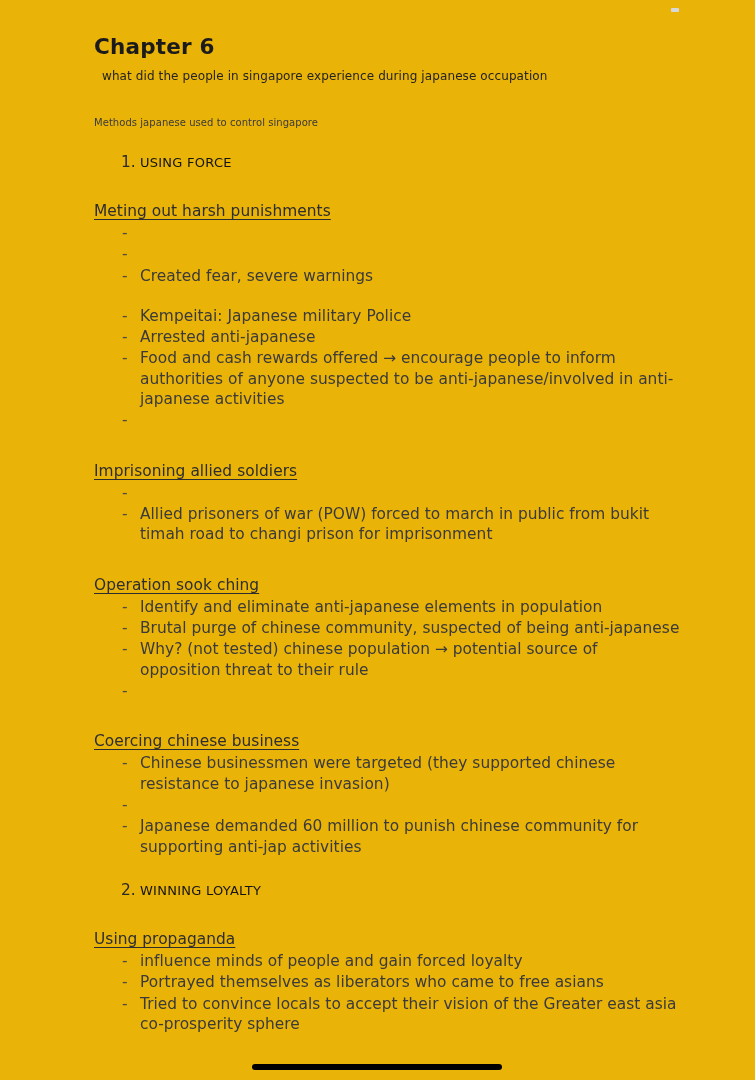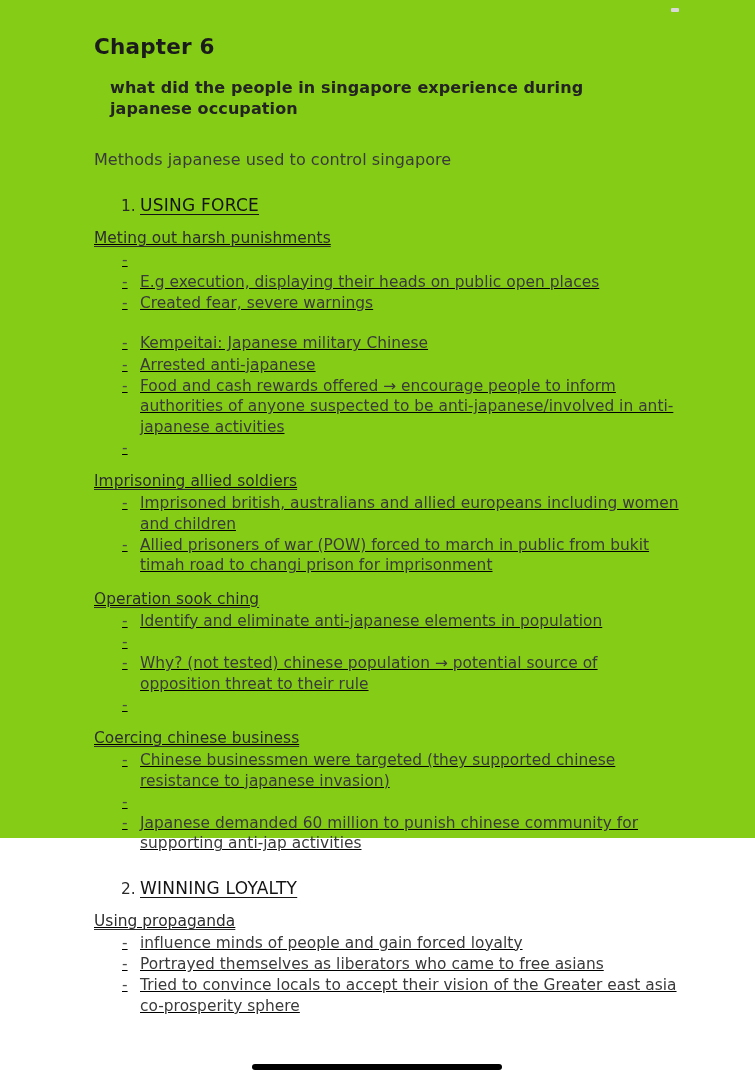--- a/index.html
+++ b/index.html
@@ -13,53 +13,53 @@
     position: relative;
     overflow: hidden;
     font-family: "DejaVu Sans", "Liberation Sans", sans-serif;
     -webkit-font-smoothing: antialiased;
   }
 
   .page {
     position: absolute;
     left: 0; top: 0;
     width: 755px;
-    height: 838px;
-    background: #84cc16;
+    height: 1080px;
+    background: #eab308;
   }
 
   .content {
     position: absolute;
     left: 94px;
     top: 34px;
     width: 600px;
   }
 
   
   .chapter-title {
     font-size: 21.5px;
     font-weight: 600;
     color: #1b1b1b;
     letter-spacing: 0.2px;
     line-height: 1.25;
     margin: 0 0 2px 0;
   }
   .chapter-subtitle {
-    font-size: 16px;
-    font-weight: 700;
+    font-size: 12px;
+    font-weight: 400;
     color: #232323;
     line-height: 1.33;
     letter-spacing: 0.1px;
-    margin: 16px;
+    margin: 8px;
     width: 540px;
   }
 
   
   .intro-line {
-    font-size: 16px;
+    font-size: 10px;
     color: #3a3a3a;
     line-height: 1.3;
     margin-top: 31px;
     letter-spacing: 0.05px;
   }
 
   
   .section {
     margin-top: 24px;
   }
@@ -68,31 +68,29 @@
     align-items: baseline;
     padding-left: 27px;
   }
   .section-number {
     font-size: 15.4px;
     color: #2a2a2a;
     width: 19px;
     flex: none;
   }
   .section-heading {
-    font-size: 17px;
+    font-size: 13px;
     color: #141414;
-    text-decoration: underline;
     text-underline-offset: 2.5px;
     letter-spacing: 0.25px;
   }
 
   
   .subblock {
-    margin-top: 13px;
-    text-decoration: underline;
+    margin-top: 30px;
   }
   .sub-heading {
     font-size: 15.4px;
     color: #2d2d2d;
     text-decoration: underline;
     text-underline-offset: 2.5px;
     letter-spacing: 0.05px;
     line-height: 1.3;
     margin-bottom: 2px;
   }
@@ -168,65 +166,64 @@
             <span class="section-heading">USING FORCE</span>
           </div>
           <div class="subblock">
             <div class="sub-heading">Meting out harsh punishments</div>
             <ul class="bullets">
               <li>
                 <span class="dash">-</span>
               </li>
               <li>
                 <span class="dash">-</span>
-                <span class="btext">E.g execution, displaying their heads on public open places</span>
               </li>
               <li>
                 <span class="dash">-</span>
                 <span class="btext">Created fear, severe warnings</span>
               </li>
               <li class="gap">
                 <span class="dash">-</span>
-                <span class="btext">Kempeitai: Japanese military Chinese</span>
+                <span class="btext">Kempeitai: Japanese military Police</span>
               </li>
               <li>
                 <span class="dash">-</span>
                 <span class="btext">Arrested anti-japanese</span>
               </li>
               <li>
                 <span class="dash">-</span>
                 <span class="btext">Food and cash rewards offered → encourage people to inform authorities of anyone suspected to be anti-japanese/involved in anti-japanese activities</span>
               </li>
               <li>
                 <span class="dash">-</span>
               </li>
             </ul>
           </div>
           <div class="subblock">
             <div class="sub-heading">Imprisoning allied soldiers</div>
             <ul class="bullets">
               <li>
                 <span class="dash">-</span>
-                <span class="btext">Imprisoned british, australians and allied europeans including women and children</span>
               </li>
               <li>
                 <span class="dash">-</span>
                 <span class="btext">Allied prisoners of war (POW) forced to march in public from bukit timah road to changi prison for imprisonment</span>
               </li>
             </ul>
           </div>
           <div class="subblock">
             <div class="sub-heading">Operation sook ching</div>
             <ul class="bullets">
               <li>
                 <span class="dash">-</span>
                 <span class="btext">Identify and eliminate anti-japanese elements in population</span>
               </li>
               <li>
                 <span class="dash">-</span>
+                <span class="btext">Brutal purge of chinese community, suspected of being anti-japanese</span>
               </li>
               <li>
                 <span class="dash">-</span>
                 <span class="btext">Why? (not tested) chinese population → potential source of opposition threat to their rule</span>
               </li>
               <li>
                 <span class="dash">-</span>
               </li>
             </ul>
           </div>

